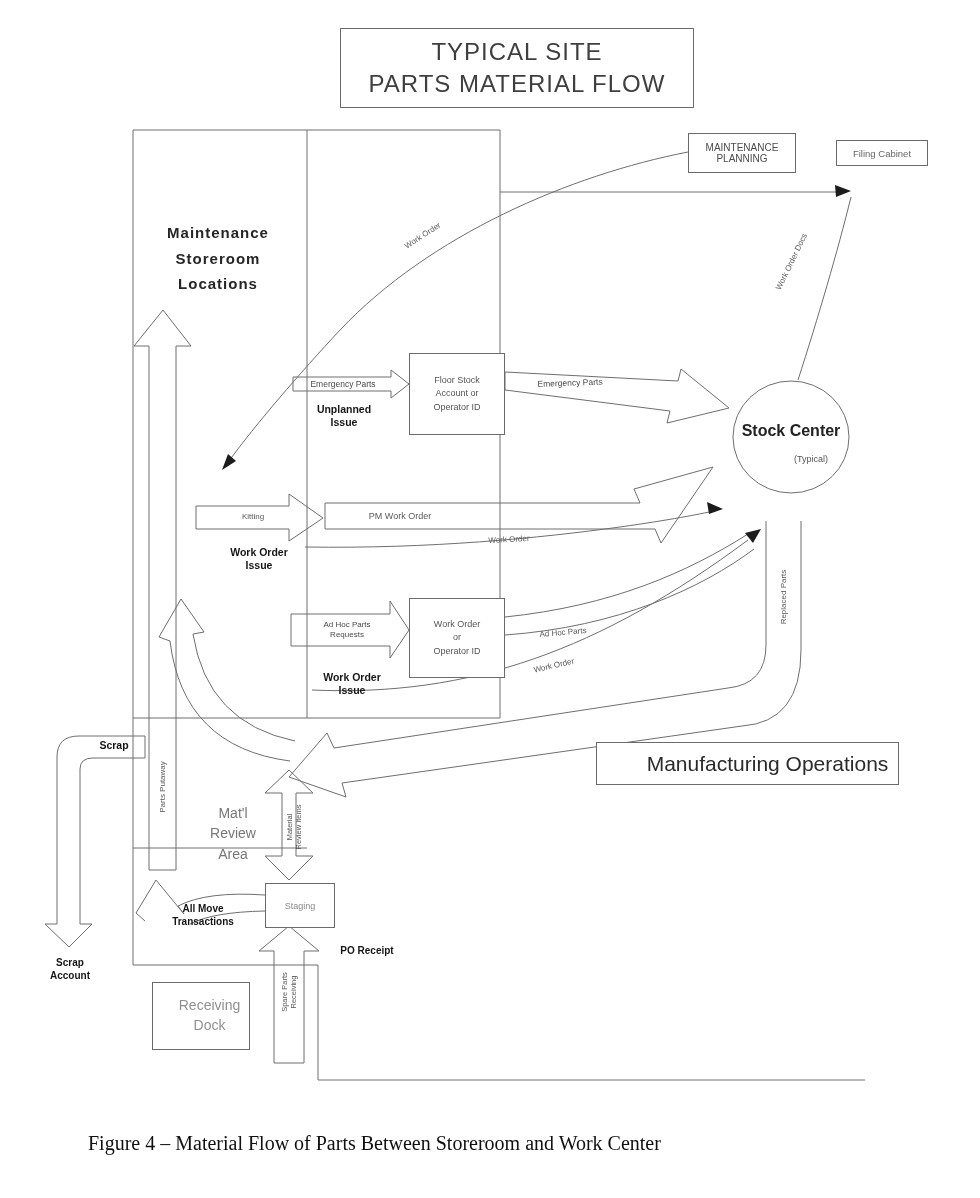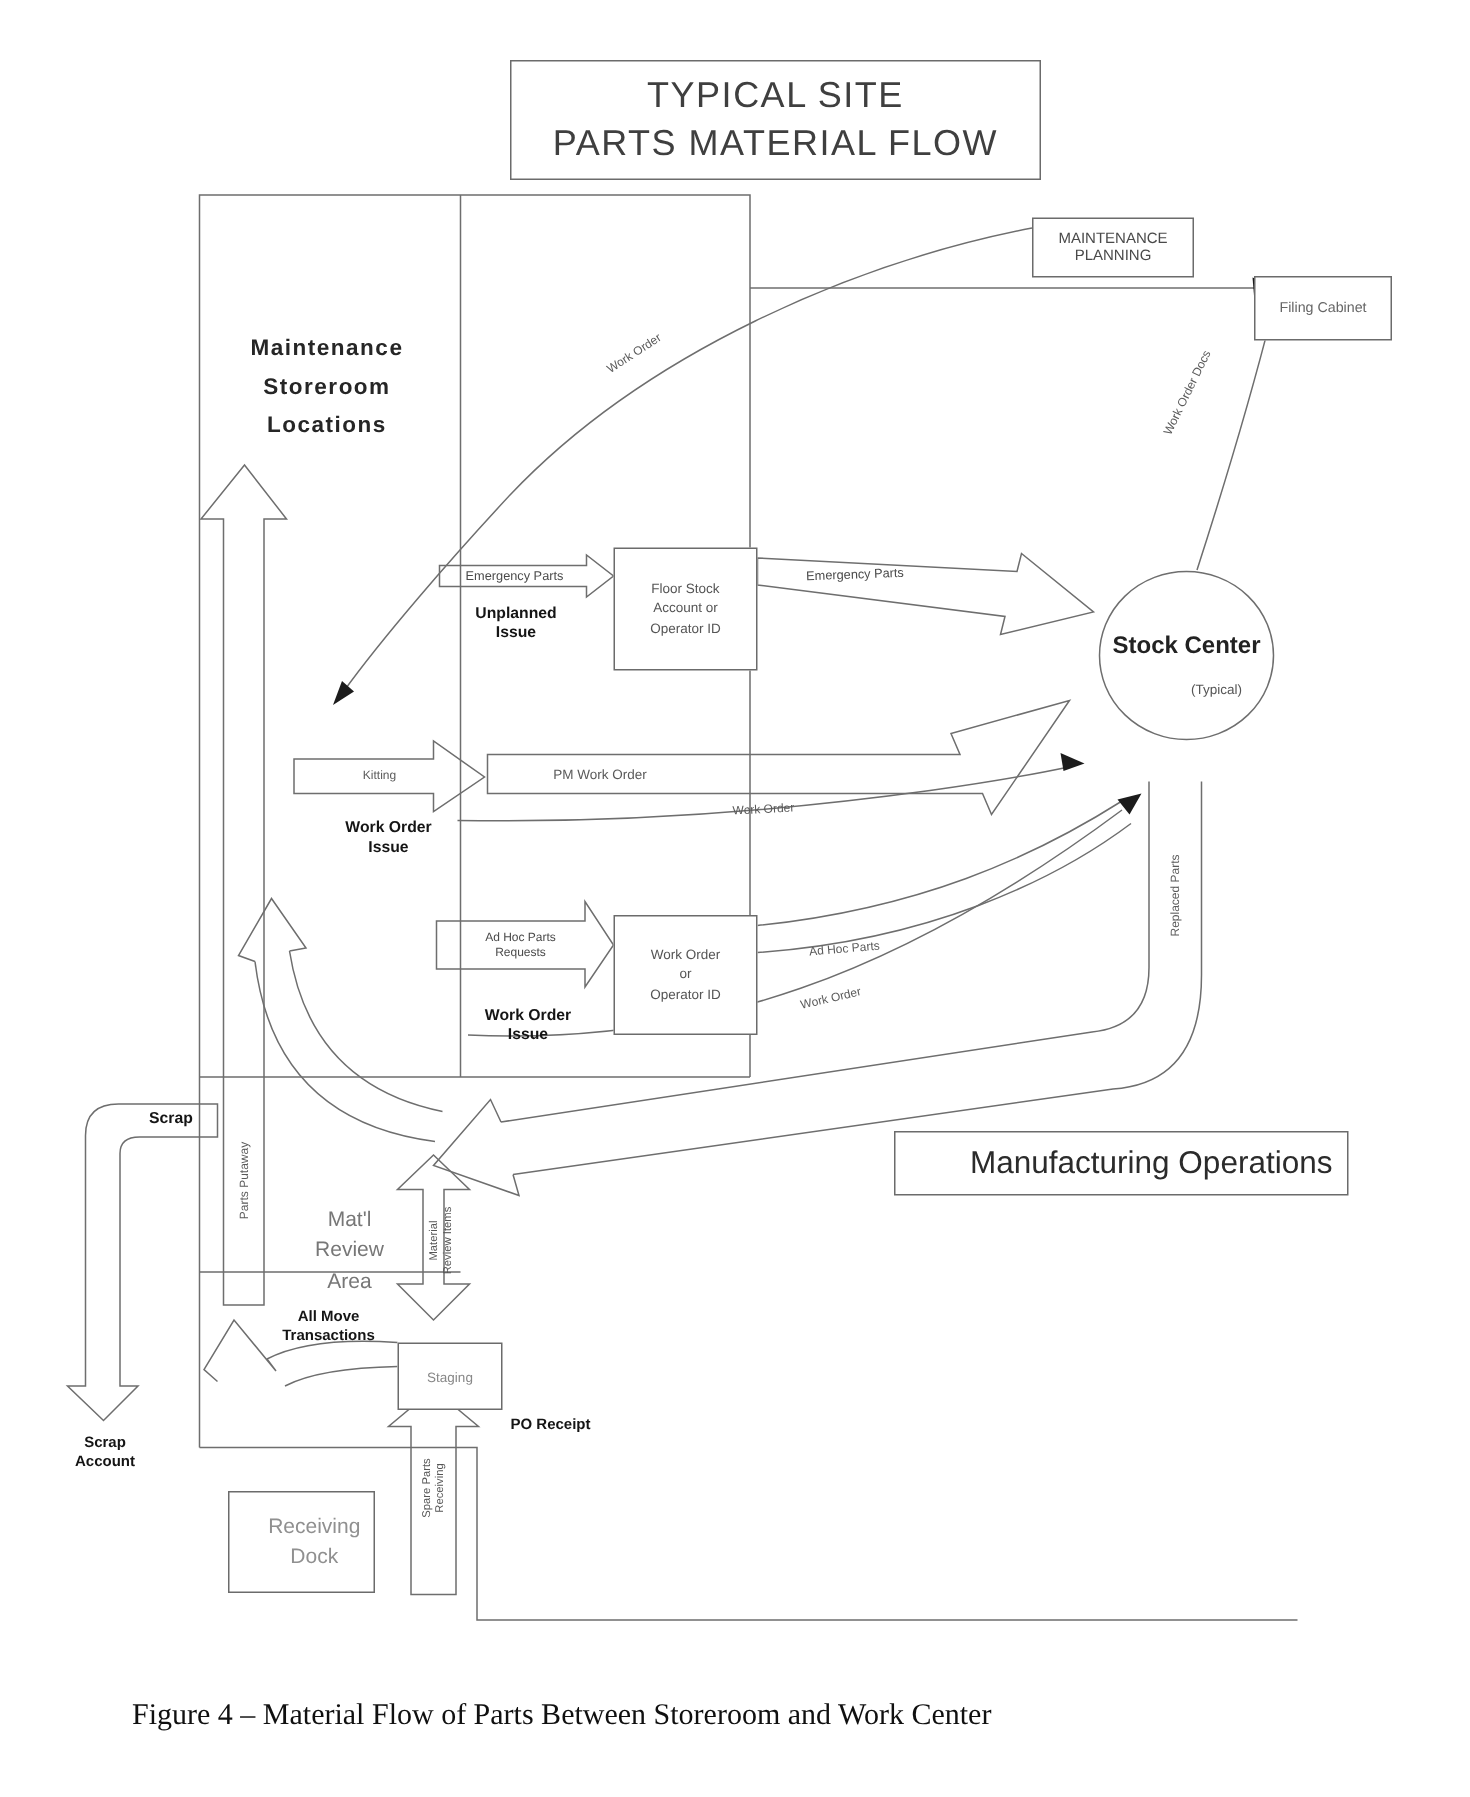--- a/index.html
+++ b/index.html
@@ -1,21 +1,21 @@
 <!DOCTYPE html>
 <html><head>
 <meta charset="utf-8">
 <style>
   html,body{margin:0;padding:0;background:#fff;}
   #page{position:relative;width:980px;height:1198px;background:#fff;overflow:hidden;
         font-family:"Liberation Sans",sans-serif;}
   svg{position:absolute;left:0;top:0;}
   .box{position:absolute;border:1px solid #6b6b6b;background:#fff;display:flex;
        align-items:center;justify-content:center;text-align:center;
-       white-space:pre-line;box-sizing:border-box;margin-top:12px;}
+       white-space:pre-line;box-sizing:border-box;}
   .lbl{position:absolute;transform:translate(-50%,-50%);white-space:pre-line;
        text-align:center;color:#4a4a4a;font-size:8.5px;line-height:1.25;}
   .b{font-weight:bold;color:#151515;font-size:10px;}
   .thin{color:#5a5a5a;font-size:8px;}
   .caption{position:absolute;font-family:"Liberation Serif",serif;font-size:20px;color:#101010;
            white-space:nowrap;}
 </style>
 </head>
 <body>
 
@@ -71,21 +71,21 @@
       <polygon points="723,509 707,502 709,514"></polygon>
       <polygon points="761,529 753,543 745,533"></polygon>
     </g>
   </svg>
 
   <div class="box" style="left:340px;top:28px;width:354px;height:80px;font-size:24px;color:#3f3f3f;letter-spacing:1px;line-height:1.35;">TYPICAL SITE
 PARTS MATERIAL FLOW</div>
 
   <div class="box" style="left:688px;top:133px;width:108px;height:40px;font-size:10px;color:#4a4a4a;">MAINTENANCE
 PLANNING</div>
-  <div class="box" style="left:836px;top:172px;width:92px;height:43px;font-size:9.5px;color:#666;">Filing Cabinet</div>
+  <div class="box" style="left:836px;top:140px;width:92px;height:26px;font-size:9.5px;color:#666;">Filing Cabinet</div>
 
   <div class="lbl" style="left:218px;top:258px;font-size:15px;font-weight:bold;color:#262626;letter-spacing:1px;line-height:1.7;">Maintenance
 Storeroom
 Locations</div>
 
   <div class="lbl thin" style="left:423px;top:236px;transform:translate(-50%,-50%) rotate(-33deg);">Work Order</div>
   <div class="lbl thin" style="left:792px;top:262px;transform:translate(-50%,-50%) rotate(-64deg);">Work Order Docs</div>
 
   <div class="lbl" style="left:343px;top:384px;">Emergency Parts</div>
   <div class="box" style="left:409px;top:353px;width:96px;height:82px;font-size:9px;color:#555;line-height:1.45;">Floor Stock
@@ -120,21 +120,21 @@
 
   <div class="lbl b" style="left:114px;top:746px;font-size:10.5px;">Scrap</div>
   <div class="lbl thin" style="left:163px;top:787px;transform:translate(-50%,-50%) rotate(-90deg);">Parts Putaway</div>
   <div class="lbl" style="left:233px;top:805px;font-size:14px;color:#777;line-height:1.45;margin-top:28px;">Mat'l
 Review
 Area</div>
   <div class="lbl" style="left:294px;top:827px;transform:translate(-50%,-50%) rotate(-90deg);font-size:7.5px;color:#555;">Material
 Review Items</div>
 
   <div class="box" style="left:265px;top:883px;width:70px;height:45px;font-size:9px;color:#888;">Staging</div>
-  <div class="lbl b" style="left:203px;top:885px;font-size:10px;margin-left:16px;">All Move
+  <div class="lbl b" style="left:203px;top:915px;font-size:10px;">All Move
 Transactions</div>
   <div class="lbl b" style="left:367px;top:951px;font-size:10px;">PO Receipt</div>
   <div class="lbl b" style="left:70px;top:969px;font-size:10px;">Scrap
 Account</div>
 
   <div class="box" style="left:152px;top:982px;width:98px;height:68px;font-size:14px;color:#909090;line-height:1.4;padding-left:17px;">Receiving
 Dock</div>
   <div class="lbl" style="left:289px;top:992px;transform:translate(-50%,-50%) rotate(-90deg);font-size:7.5px;color:#555;">Spare Parts
 Receiving</div>
 

